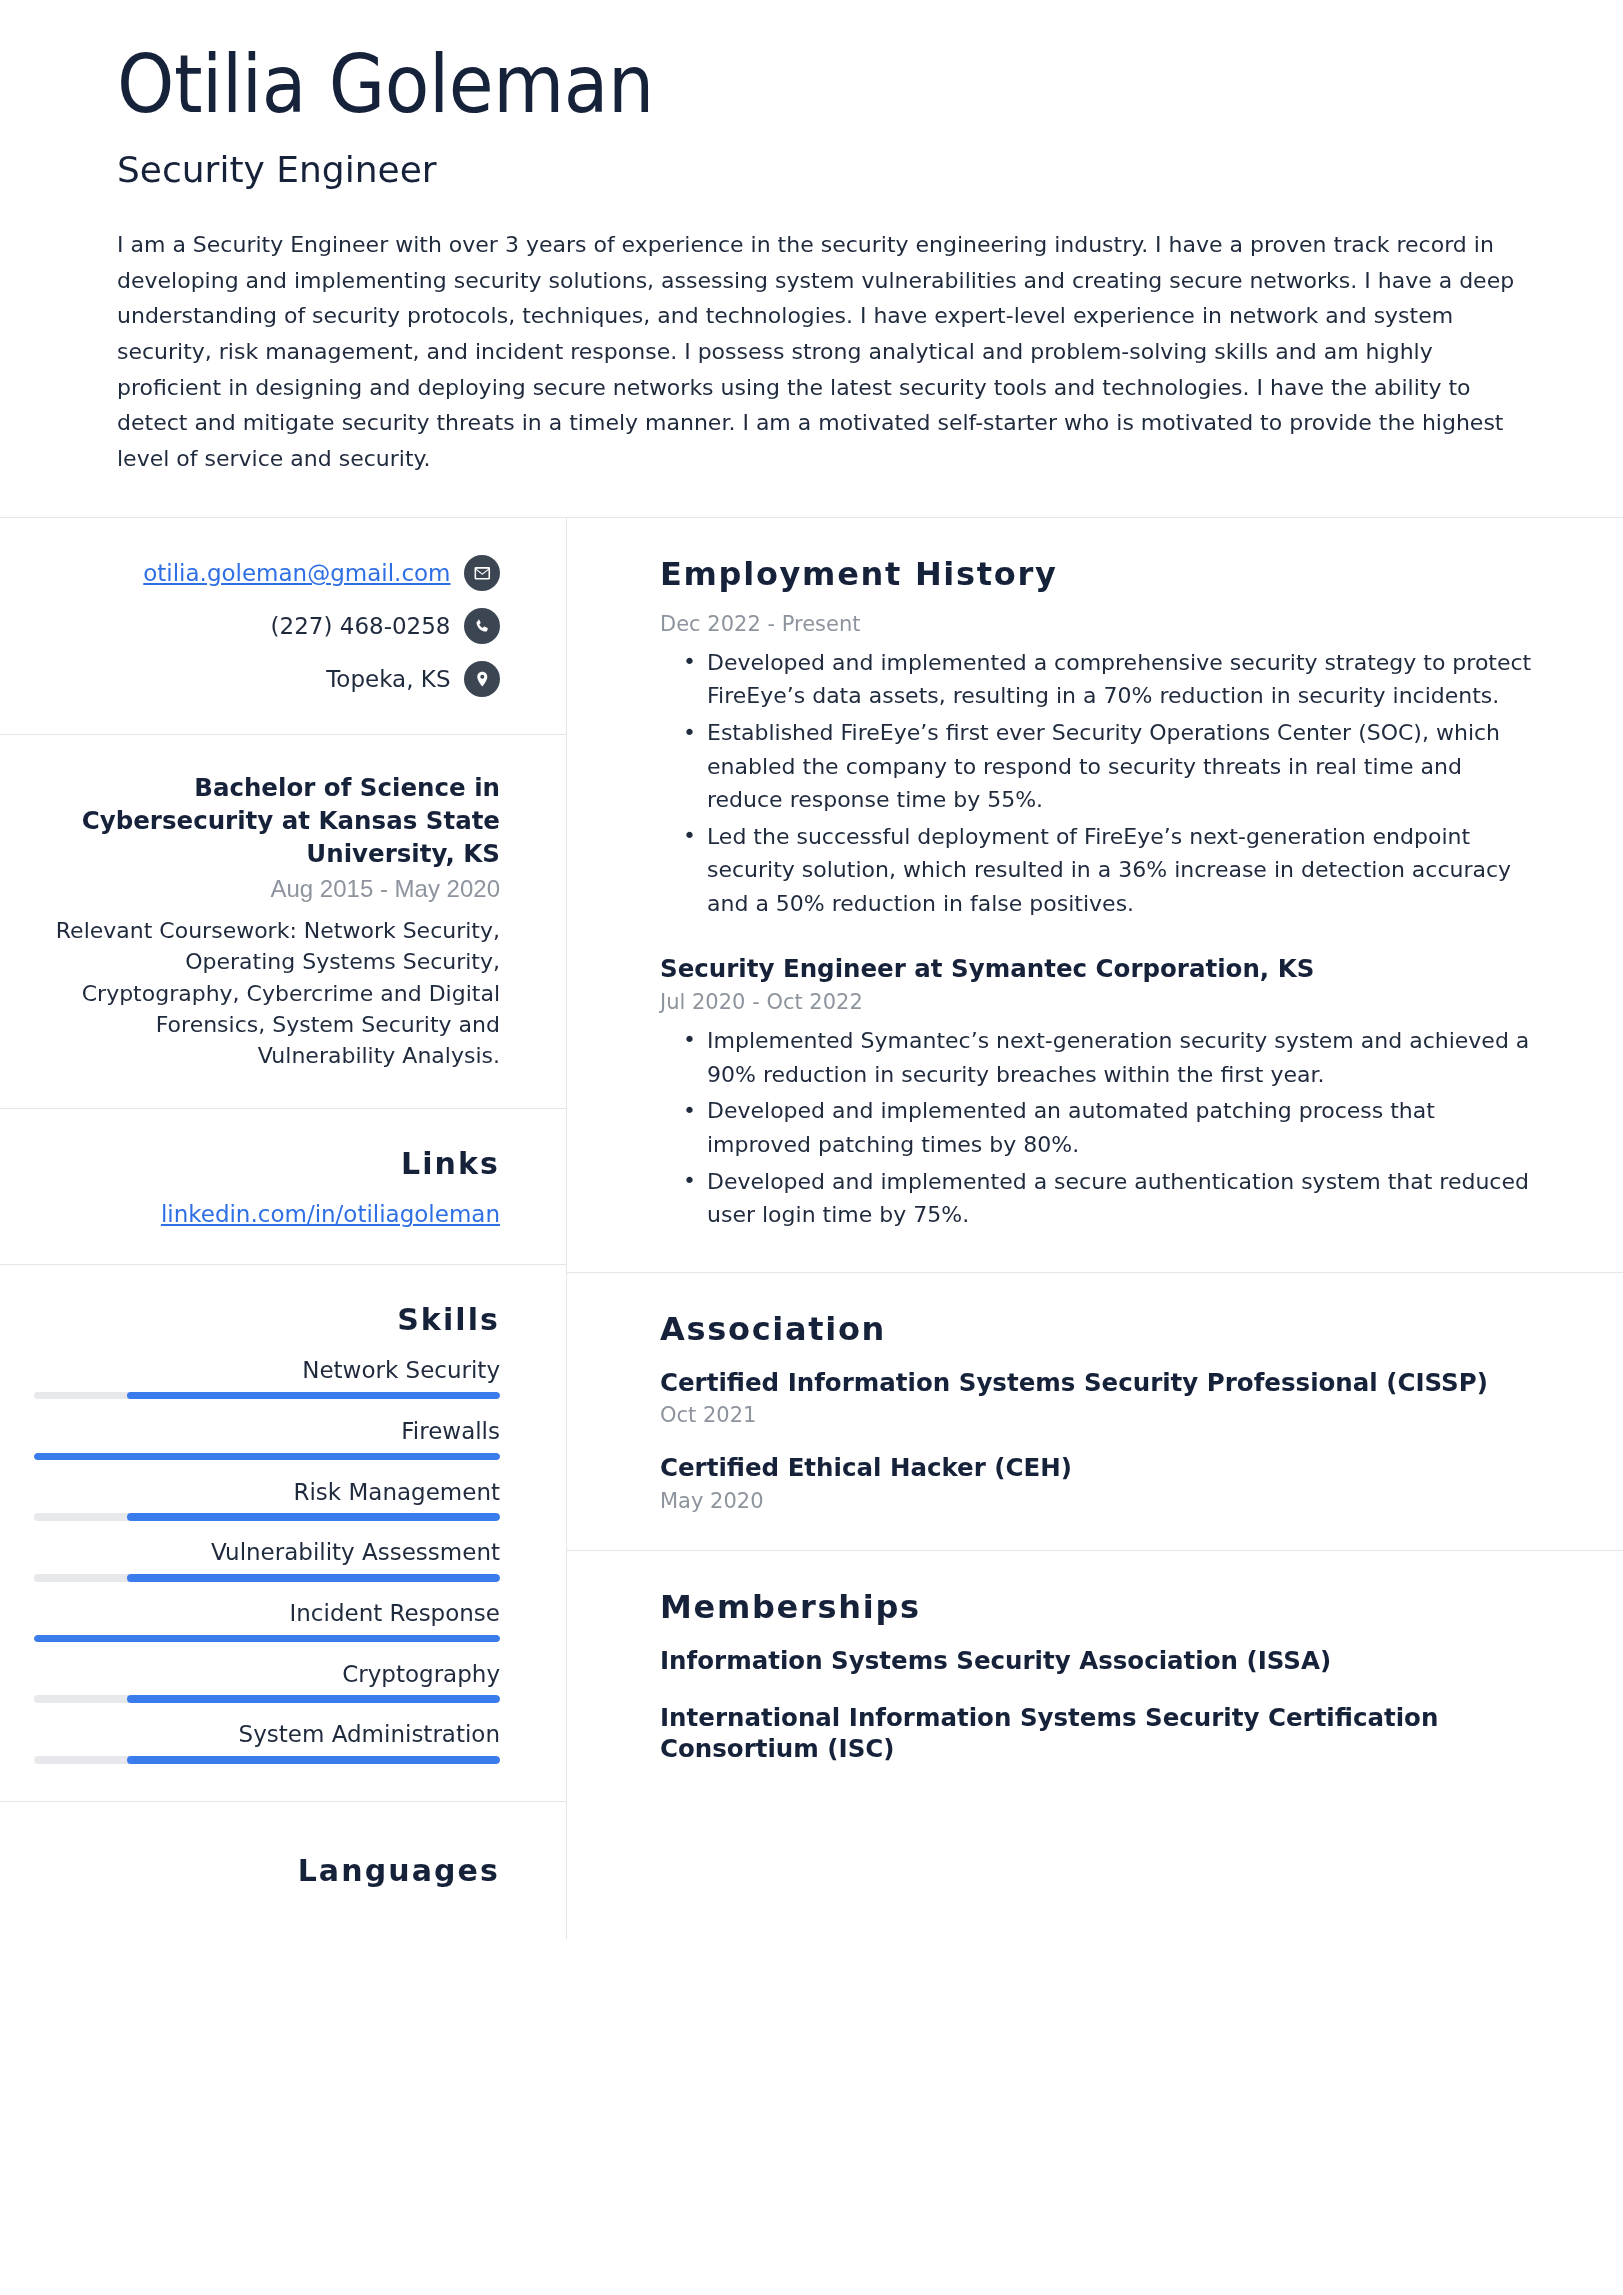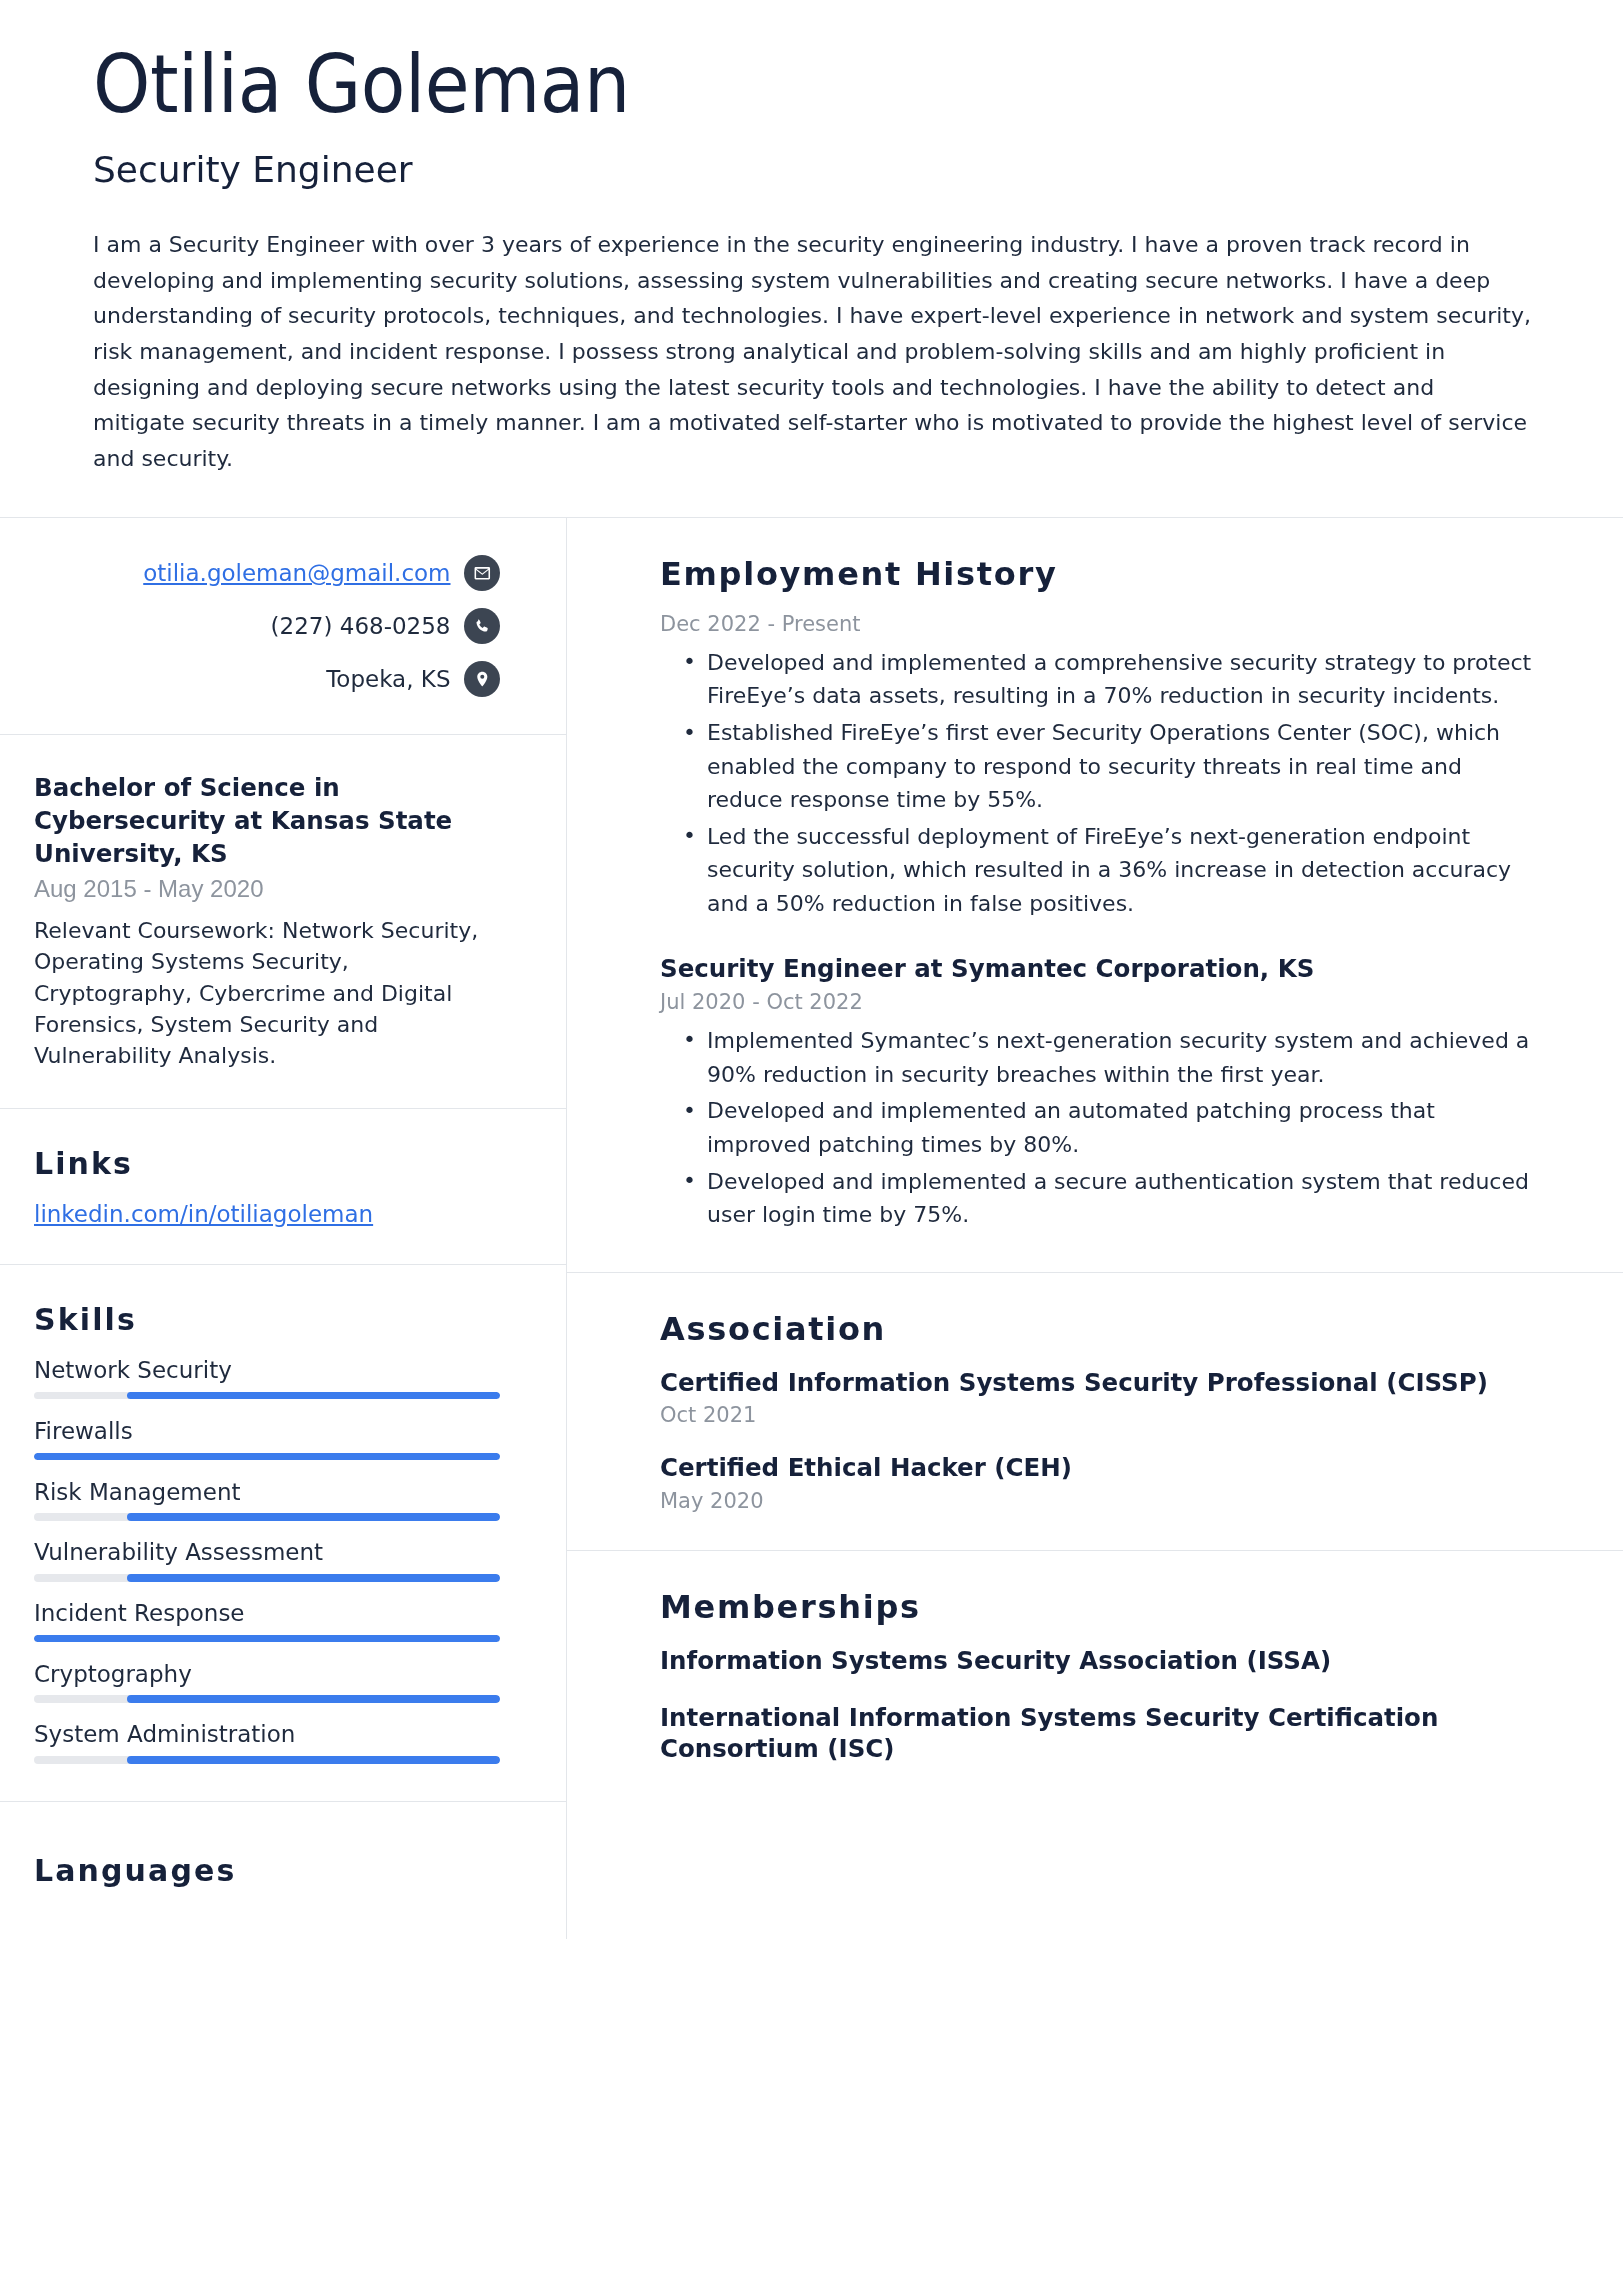--- a/index.html
+++ b/index.html
@@ -18,21 +18,21 @@
     width: 1624px;
     height: 2295px;
     position: relative;
     background: #ffffff;
     box-sizing: border-box;
     overflow: hidden;
   }
 
   
   .header {
-    padding: 41px 81px 0 93px;
+    padding: 41px 81px 0 117px;
     box-sizing: border-box;
   }
   .name {
     font-size: 81px;
     line-height: 1.08;
     font-weight: 400;
     letter-spacing: -0.4px;
     color: #16213a;
     margin: 0 0 22px 0;
     font-family: "DejaVu Sans", sans-serif;
@@ -78,20 +78,21 @@
   .col-right {
     flex: 1 1 auto;
     box-sizing: border-box;
     padding: 0;
   }
 
   
   .lblock {
     padding: 37px 66px 37px 34px;
     box-sizing: border-box;
+    text-align: right;
     border-bottom: 0.8px solid #e3e6ea;
   }
   .lblock.last { border-bottom: 0.8px solid #e3e6ea; }
 
   .contact-row {
     display: flex;
     align-items: center;
     justify-content: flex-end;
     gap: 13.5px;
     margin-bottom: 17px;

